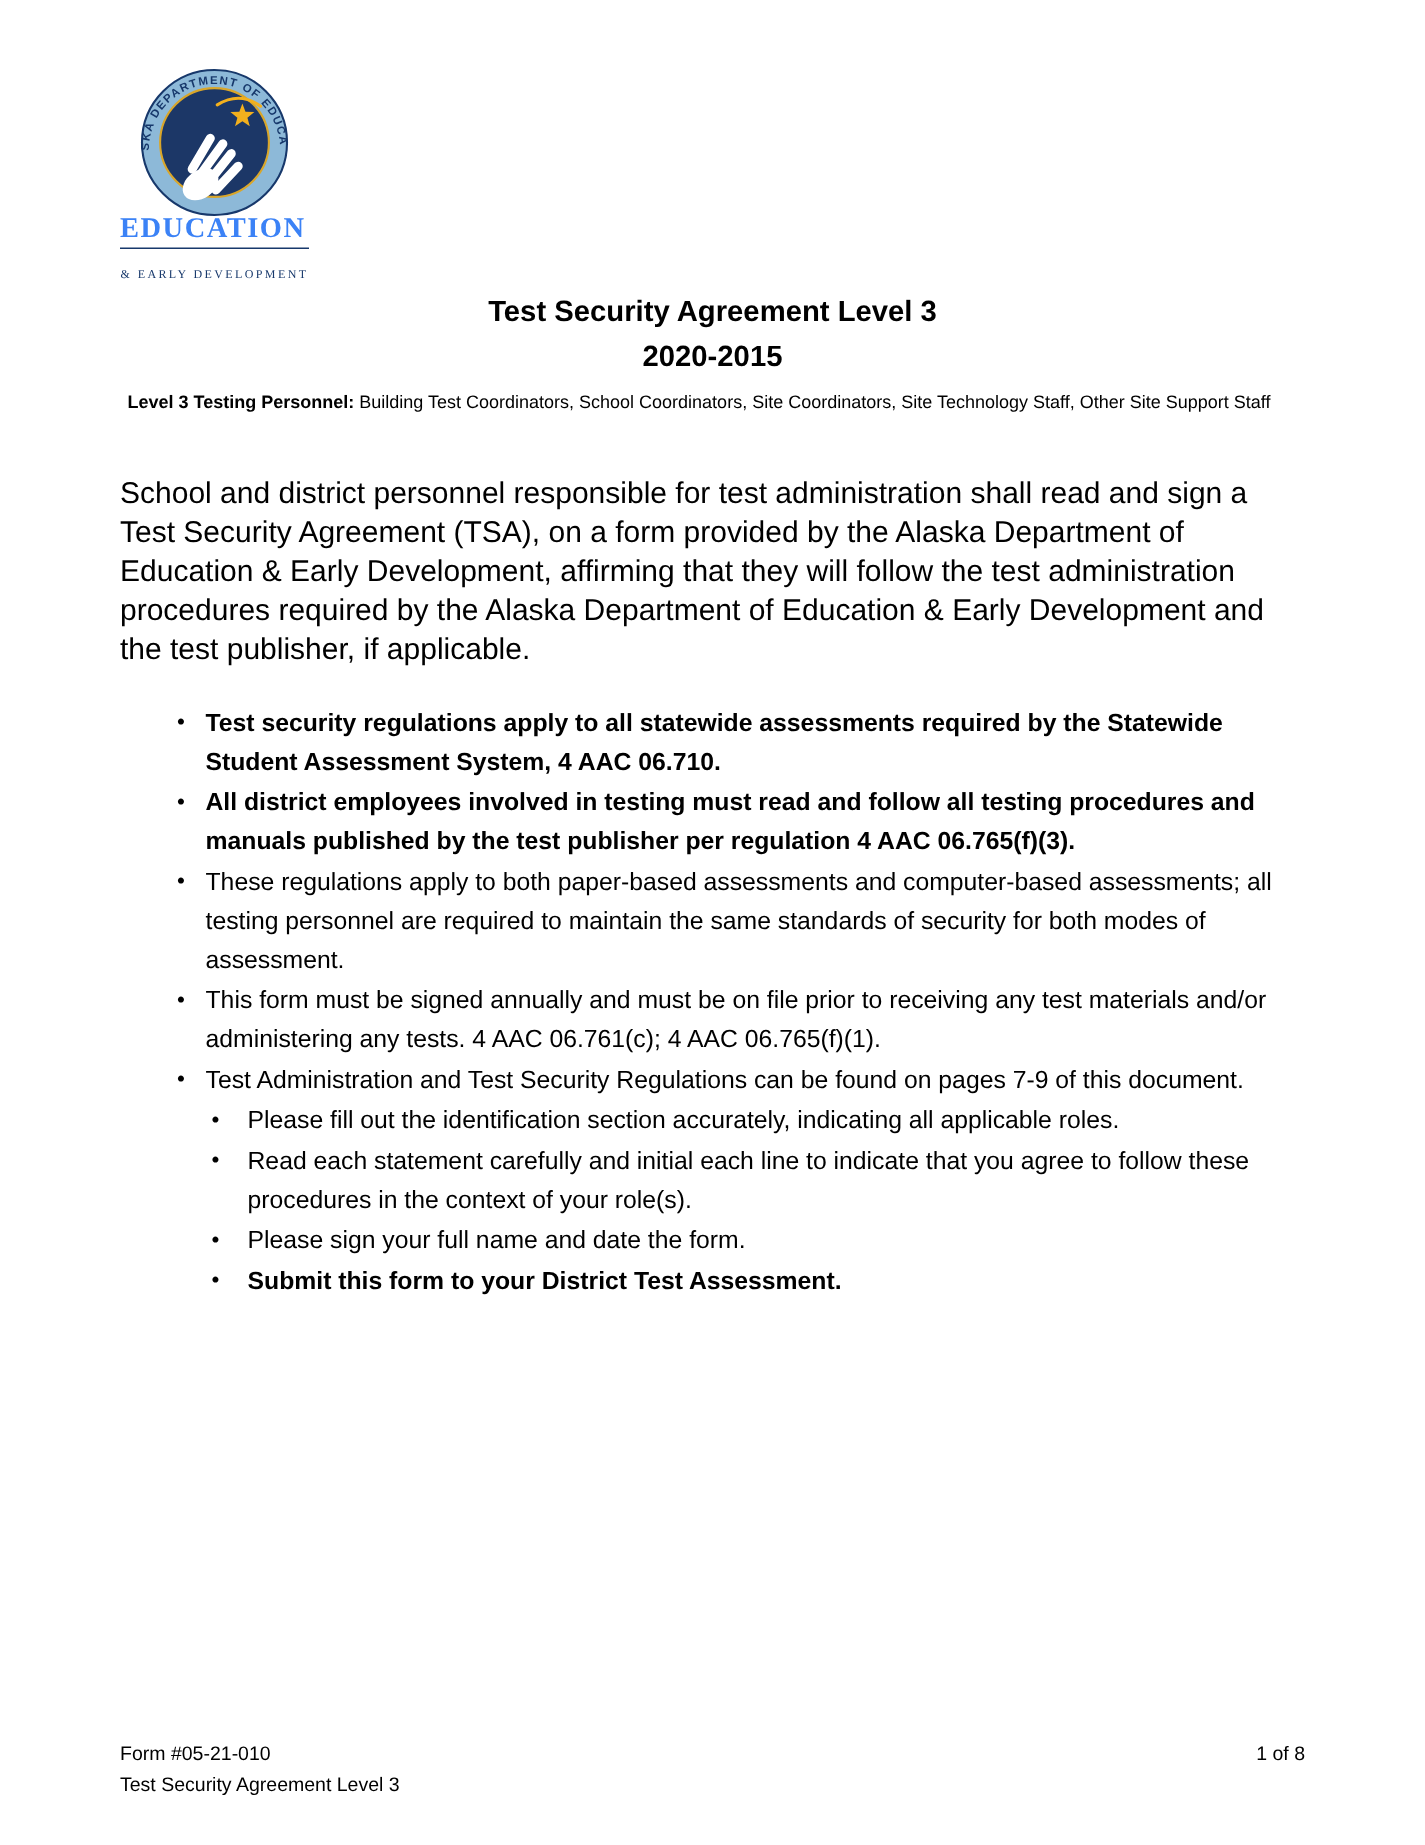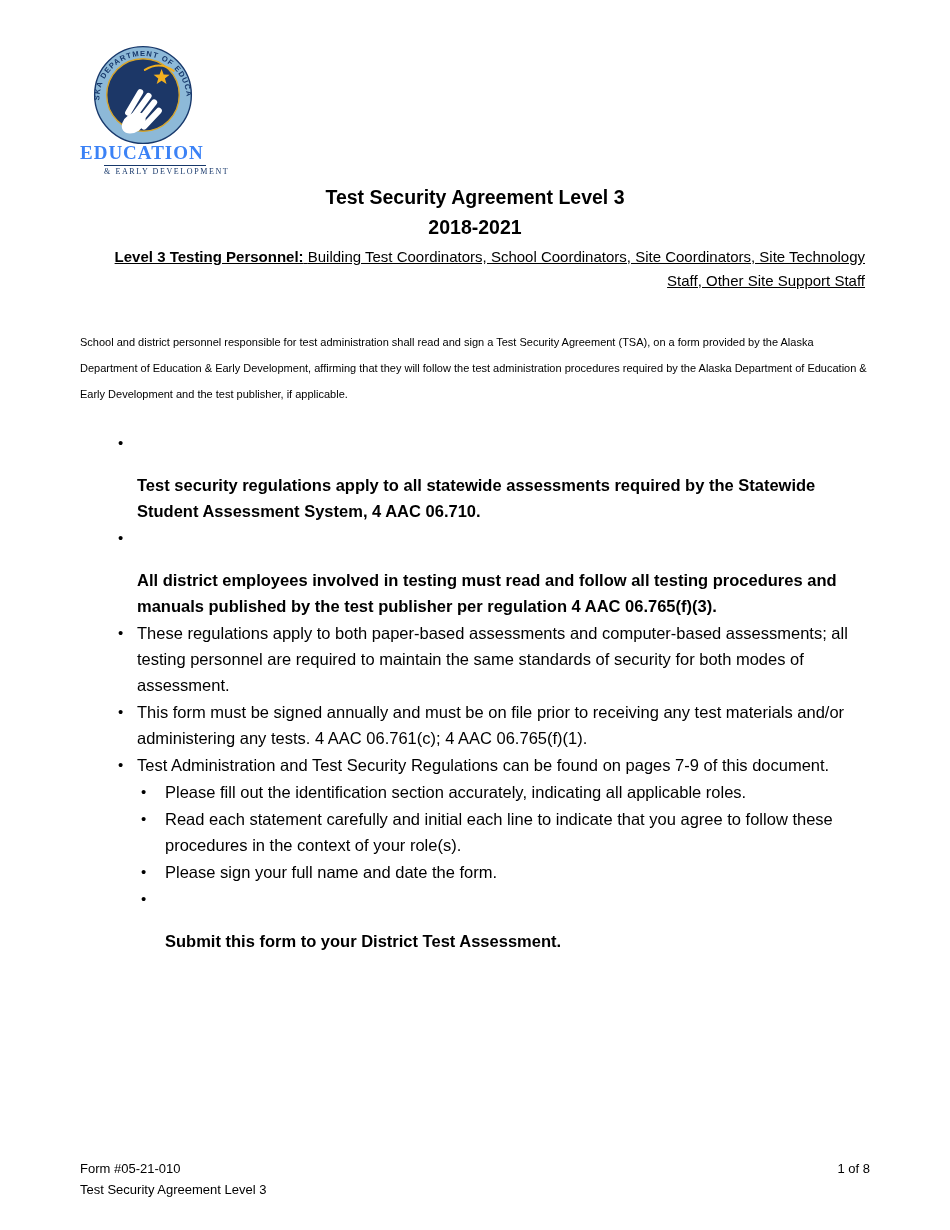--- a/index.html
+++ b/index.html
@@ -32,69 +32,67 @@
     white-space: nowrap;
   }
   .logo-tagline {
     font-family: "Liberation Serif", serif;
     font-size: 8px;
     letter-spacing: 1.6px;
     color: #17386b;
     text-align: center;
     border-top: 1px solid #17386b;
     margin-top: 1px;
-    padding-top: 1px;
+    padding-top: 12px;
     white-space: nowrap;
-    margin-left: 24px;
   }
 
   
   .doc-title {
     text-align: center;
     font-weight: bold;
     font-size: 19.5px;
     margin-top: 6px;
     line-height: 30px;
   }
   .doc-year {
     text-align: center;
     font-weight: bold;
     font-size: 19.5px;
     line-height: 30px;
   }
   .personnel {
-    text-align: right;
-    font-size: 15px;
+    text-align: left;
+    font-size: 12px;
     line-height: 24px;
     margin-top: 3px;
     padding: 0 85px;
-    text-decoration: underline;
   }
   .personnel .label { font-weight: bold; }
 
   
   .intro {
-    font-size: 11px;
+    font-size: 20px;
     line-height: 26px;
     margin-top: 36px;
   }
   .bullet-list { margin-top: 23px; }
   .bullet {
     display: flex;
     font-size: 16.5px;
     line-height: 26px;
     margin-left: 38px;
     margin-bottom: 1px;
   }
   .bullet .dot {
     flex: 0 0 19px;
     font-size: 15px;
   }
   .bullet .txt { flex: 1; padding-right: 4px; }
-  .bold { font-weight: bold; margin-top: 42px; }
+  .bold { font-weight: bold; }
 
   .directions-head {
     font-size: 16.5px;
     line-height: 26px;
     margin-top: 11px;
   }
   .directions-head .label { font-weight: bold; }
   .sub-list { margin-top: 1px; }
   .sub-list .bullet { margin-left: 61px; }
   .sub-list .bullet .dot { flex: 0 0 24px; }
@@ -135,21 +133,21 @@
         <line x1="56" y1="85" x2="72" y2="65"></line>
         <line x1="61" y1="91" x2="77" y2="74"></line>
       </g>
       <ellipse cx="50" cy="87" rx="14" ry="10" fill="#ffffff" transform="rotate(-35 50 87)"></ellipse>
     </svg>
     <div class="logo-name">EDUCATION</div>
     <div class="logo-tagline">&amp; EARLY DEVELOPMENT</div>
   </div>
 
   <div class="doc-title">Test Security Agreement Level 3</div>
-  <div class="doc-year">2018-2021</div>
+  <div class="doc-year">2020-2015</div>
   <div class="personnel">
     <span class="label">Level 3 Testing Personnel:</span>
     <span>Building Test Coordinators, School Coordinators, Site Coordinators, Site Technology Staff, Other Site Support Staff</span>
   </div>
 
   <div class="content">
 
     <p class="intro">School and district personnel responsible for test administration shall read and sign a Test Security Agreement (TSA), on a form provided by the Alaska Department of Education &amp; Early Development, affirming that they will follow the test administration procedures required by the Alaska Department of Education &amp; Early Development and the test publisher, if applicable.</p>
 
     <div class="bullet-list">

